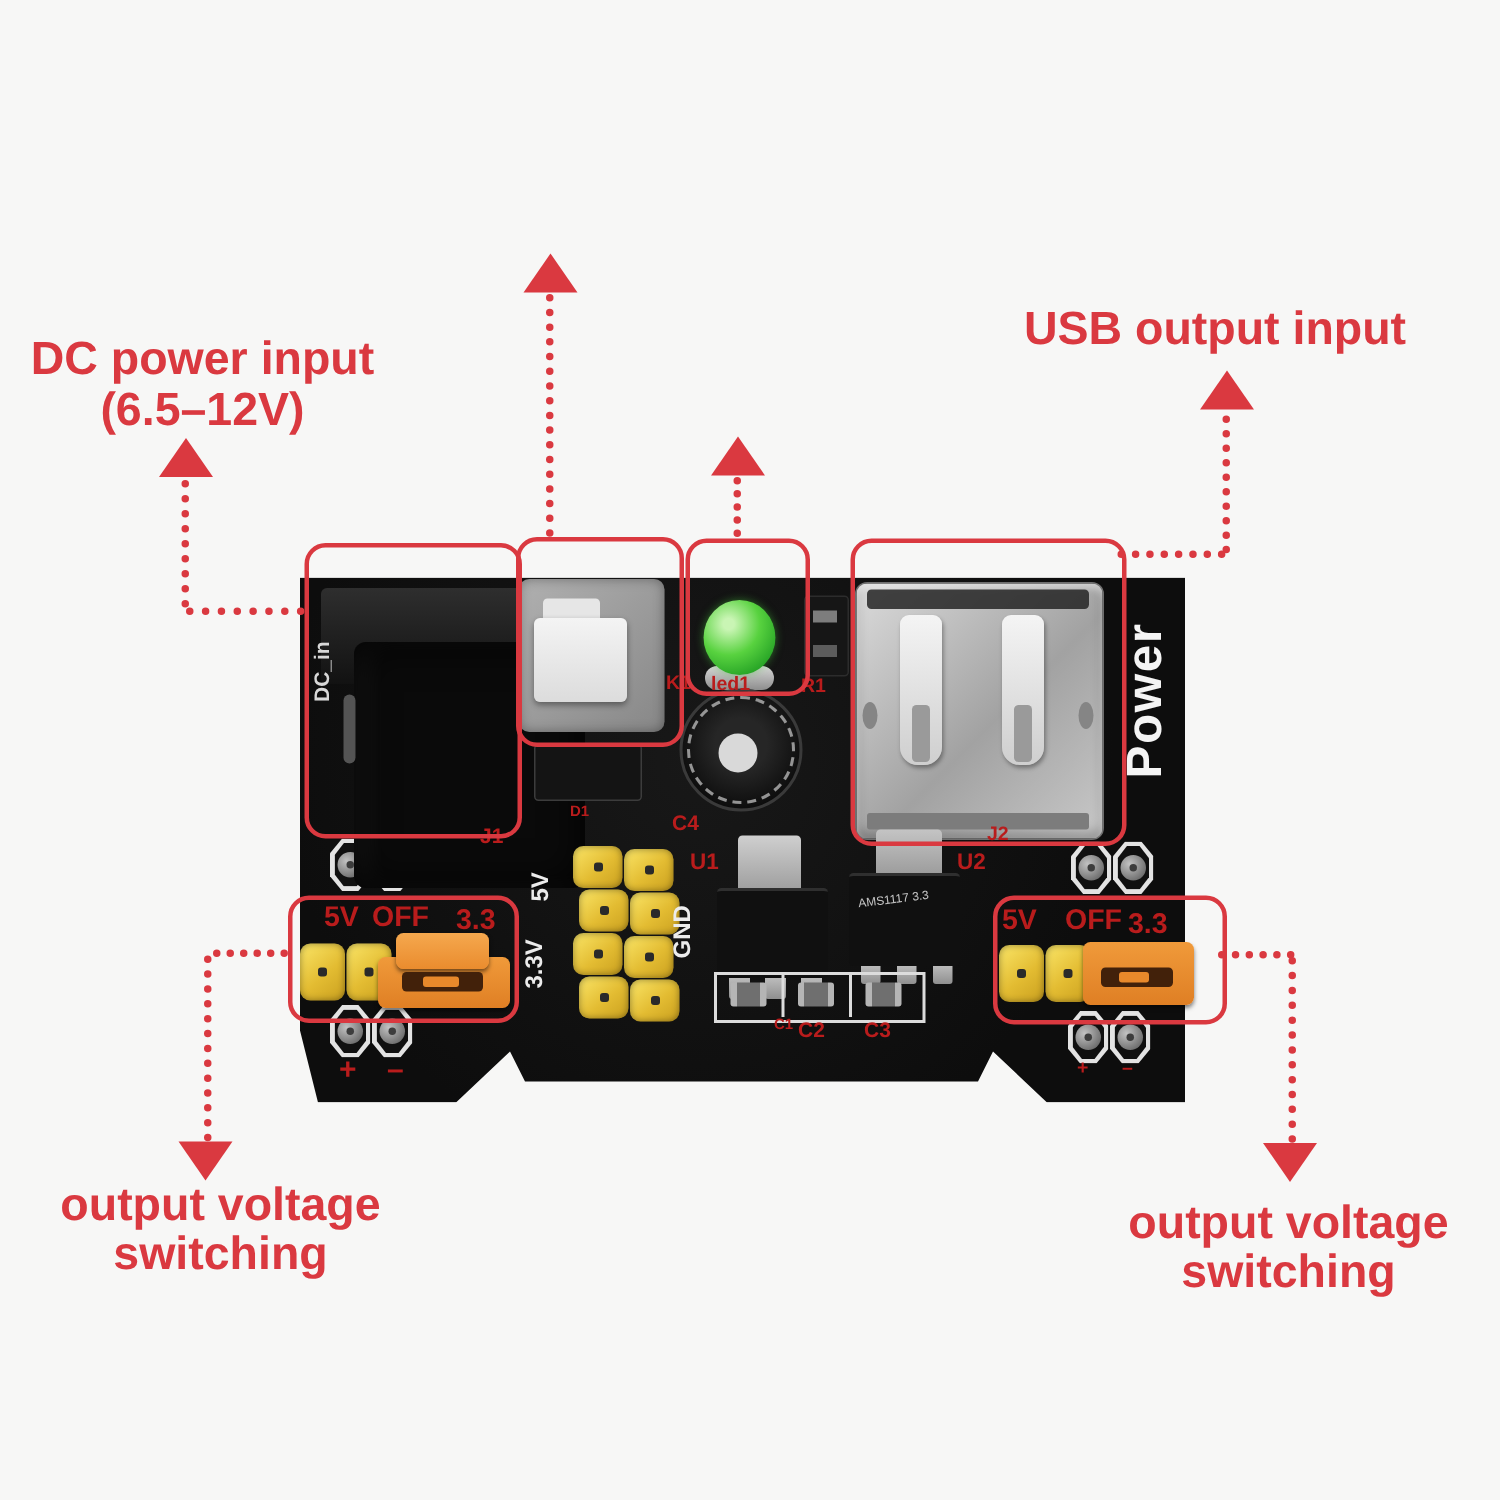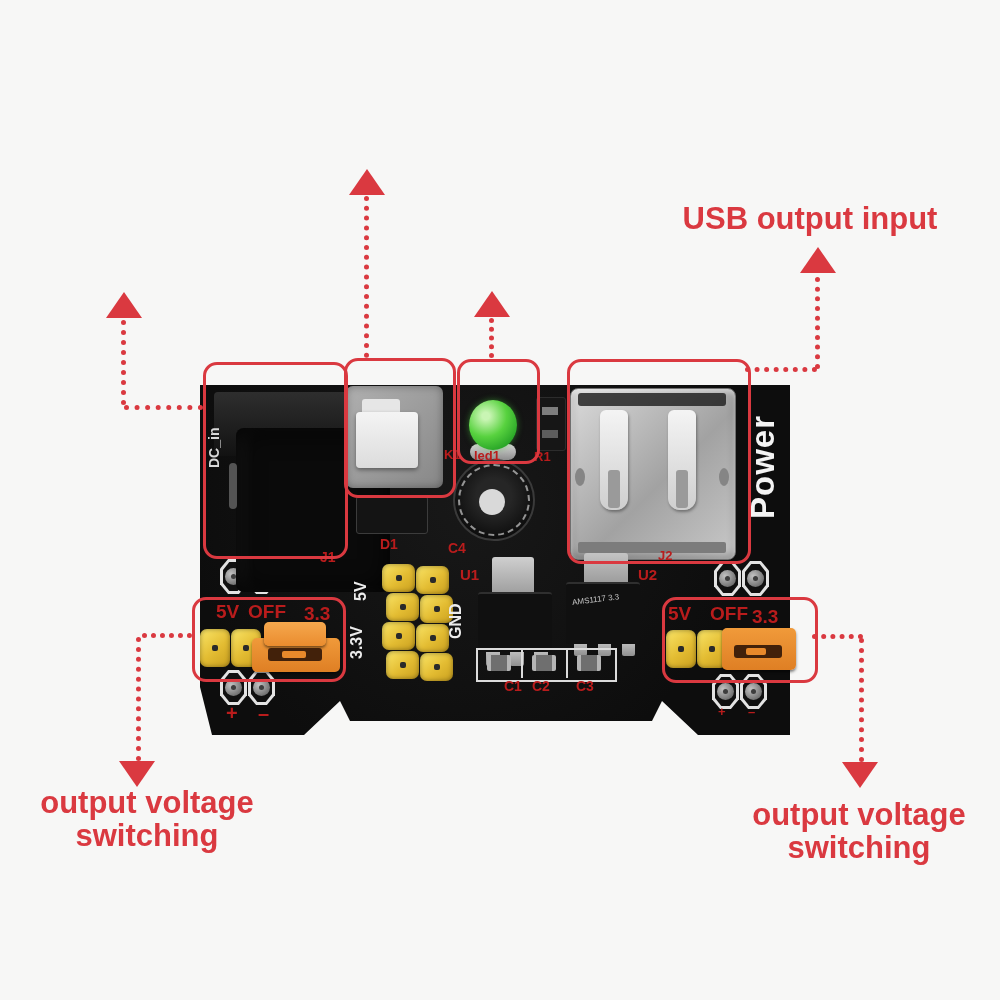--- a/index.html
+++ b/index.html
@@ -45,20 +45,22 @@
   .jtab{position:absolute; background:#e8892b; border-radius:2px; z-index:14;}
   .leg{position:absolute; background:linear-gradient(#c9c9c9,#8f8f8f); border-radius:2px; z-index:9;}
 </style>
 </head>
 <body>
 
 <div class="canvas">
 
 
   <div class="callout" style="left:15px;top:222px;width:240px;font-size:31px;">
+    <div>DC power input</div>
+    <div>(6.5–12V)</div>
   </div>
 
 
   <div class="callout" style="left:670px;top:202px;width:280px;font-size:31px;">USB output input</div>
 
   <div class="callout" style="left:18px;top:786px;width:258px;font-size:31px;line-height:33px;">
     <div>output voltage</div>
     <div>switching</div>
   </div>
 
@@ -117,21 +119,21 @@
   <div class="part" style="left:542px;top:407px;width:16px;height:8px;background:#7d7d7d;"></div>
   <div class="part" style="left:542px;top:430px;width:16px;height:8px;background:#5c5c5c;"></div>
   <div class="silk" style="left:534px;top:449px;font-size:13px;">R1</div>
 
   <div class="part" style="left:453px;top:459px;width:78px;height:78px;border-radius:50%;background:radial-gradient(circle at 50% 45%, #262626 30%, #0c0c0c 75%);border:2px solid #3a3a3a;"></div>
   <div class="part" style="left:458px;top:464px;width:68px;height:68px;border-radius:50%;border:2px dashed rgba(255,255,255,.55);"></div>
   <div class="part" style="left:479px;top:489px;width:26px;height:26px;border-radius:50%;background:#d9d9d9;"></div>
   <div class="silk" style="left:448px;top:540px;font-size:14px;">C4</div>
 
   <div class="part" style="left:356px;top:496px;width:70px;height:36px;background:#141414;border:1px solid #3c3c3c;border-radius:3px;"></div>
-  <div class="silk" style="left:380px;top:536px;font-size:14px;">D1</div>
+  <div class="silk" style="left:380px;top:536px;font-size:10px;">D1</div>
 
   <div class="part" style="left:570px;top:388px;width:164px;height:170px;border-radius:8px;background:linear-gradient(135deg,#d6d6d6 5%,#a2a2a2 55%,#c4c4c4 95%);border:1px solid #6f6f6f;box-shadow:inset 0 3px 5px rgba(255,255,255,.5), inset 0 -4px 8px rgba(0,0,0,.25);"></div>
   <div class="part" style="left:578px;top:393px;width:148px;height:13px;background:#242424;border-radius:3px;opacity:.85;"></div>
   <div class="part" style="left:600px;top:410px;width:28px;height:100px;background:linear-gradient(#f4f4f4,#cfcfcf);border-radius:6px 6px 12px 12px;box-shadow:1px 2px 3px rgba(0,0,0,.35);"></div>
   <div class="part" style="left:608px;top:470px;width:12px;height:38px;background:#9a9a9a;border-radius:3px;"></div>
   <div class="part" style="left:668px;top:410px;width:28px;height:100px;background:linear-gradient(#f4f4f4,#cfcfcf);border-radius:6px 6px 12px 12px;box-shadow:1px 2px 3px rgba(0,0,0,.35);"></div>
   <div class="part" style="left:676px;top:470px;width:12px;height:38px;background:#9a9a9a;border-radius:3px;"></div>
   <div class="part" style="left:575px;top:468px;width:10px;height:18px;background:#858585;border-radius:50%;"></div>
   <div class="part" style="left:719px;top:468px;width:10px;height:18px;background:#858585;border-radius:50%;"></div>
   <div class="part" style="left:578px;top:542px;width:148px;height:11px;background:#7c7c7c;border-radius:2px;"></div>
@@ -153,21 +155,21 @@
   <div class="leg" style="left:574px;top:640px;width:13px;height:16px;"></div>
   <div class="leg" style="left:598px;top:640px;width:13px;height:16px;"></div>
   <div class="leg" style="left:622px;top:640px;width:13px;height:16px;"></div>
 
   <div class="part" style="left:476px;top:648px;width:137px;height:30px;border:2px solid #dcdcdc;"></div>
   <div class="part" style="left:521px;top:648px;width:2px;height:30px;background:#dcdcdc;"></div>
   <div class="part" style="left:566px;top:648px;width:2px;height:30px;background:#dcdcdc;"></div>
   <div class="part" style="left:487px;top:655px;width:24px;height:16px;background:linear-gradient(90deg,#b5b5b5 18%,#6f6f6f 18% 82%,#b5b5b5 82%);border-radius:2px;"></div>
   <div class="part" style="left:532px;top:655px;width:24px;height:16px;background:linear-gradient(90deg,#b5b5b5 18%,#6f6f6f 18% 82%,#b5b5b5 82%);border-radius:2px;"></div>
   <div class="part" style="left:577px;top:655px;width:24px;height:16px;background:linear-gradient(90deg,#b5b5b5 18%,#6f6f6f 18% 82%,#b5b5b5 82%);border-radius:2px;"></div>
-  <div class="silk" style="left:504px;top:678px;font-size:14px;">C1</div>
+  <div class="silk" style="left:516px;top:678px;font-size:10px;">C1</div>
   <div class="silk" style="left:532px;top:678px;font-size:14px;">C2</div>
   <div class="silk" style="left:576px;top:678px;font-size:14px;">C3</div>
 
   <div class="ypin" style="left:382px;top:564px;width:33px;height:28px;">
       <div class="hole"></div>
     </div>
   <div class="ypin" style="left:416px;top:566px;width:33px;height:28px;">
       <div class="hole"></div>
     </div>
   <div class="ypin" style="left:386px;top:593px;width:33px;height:28px;">

